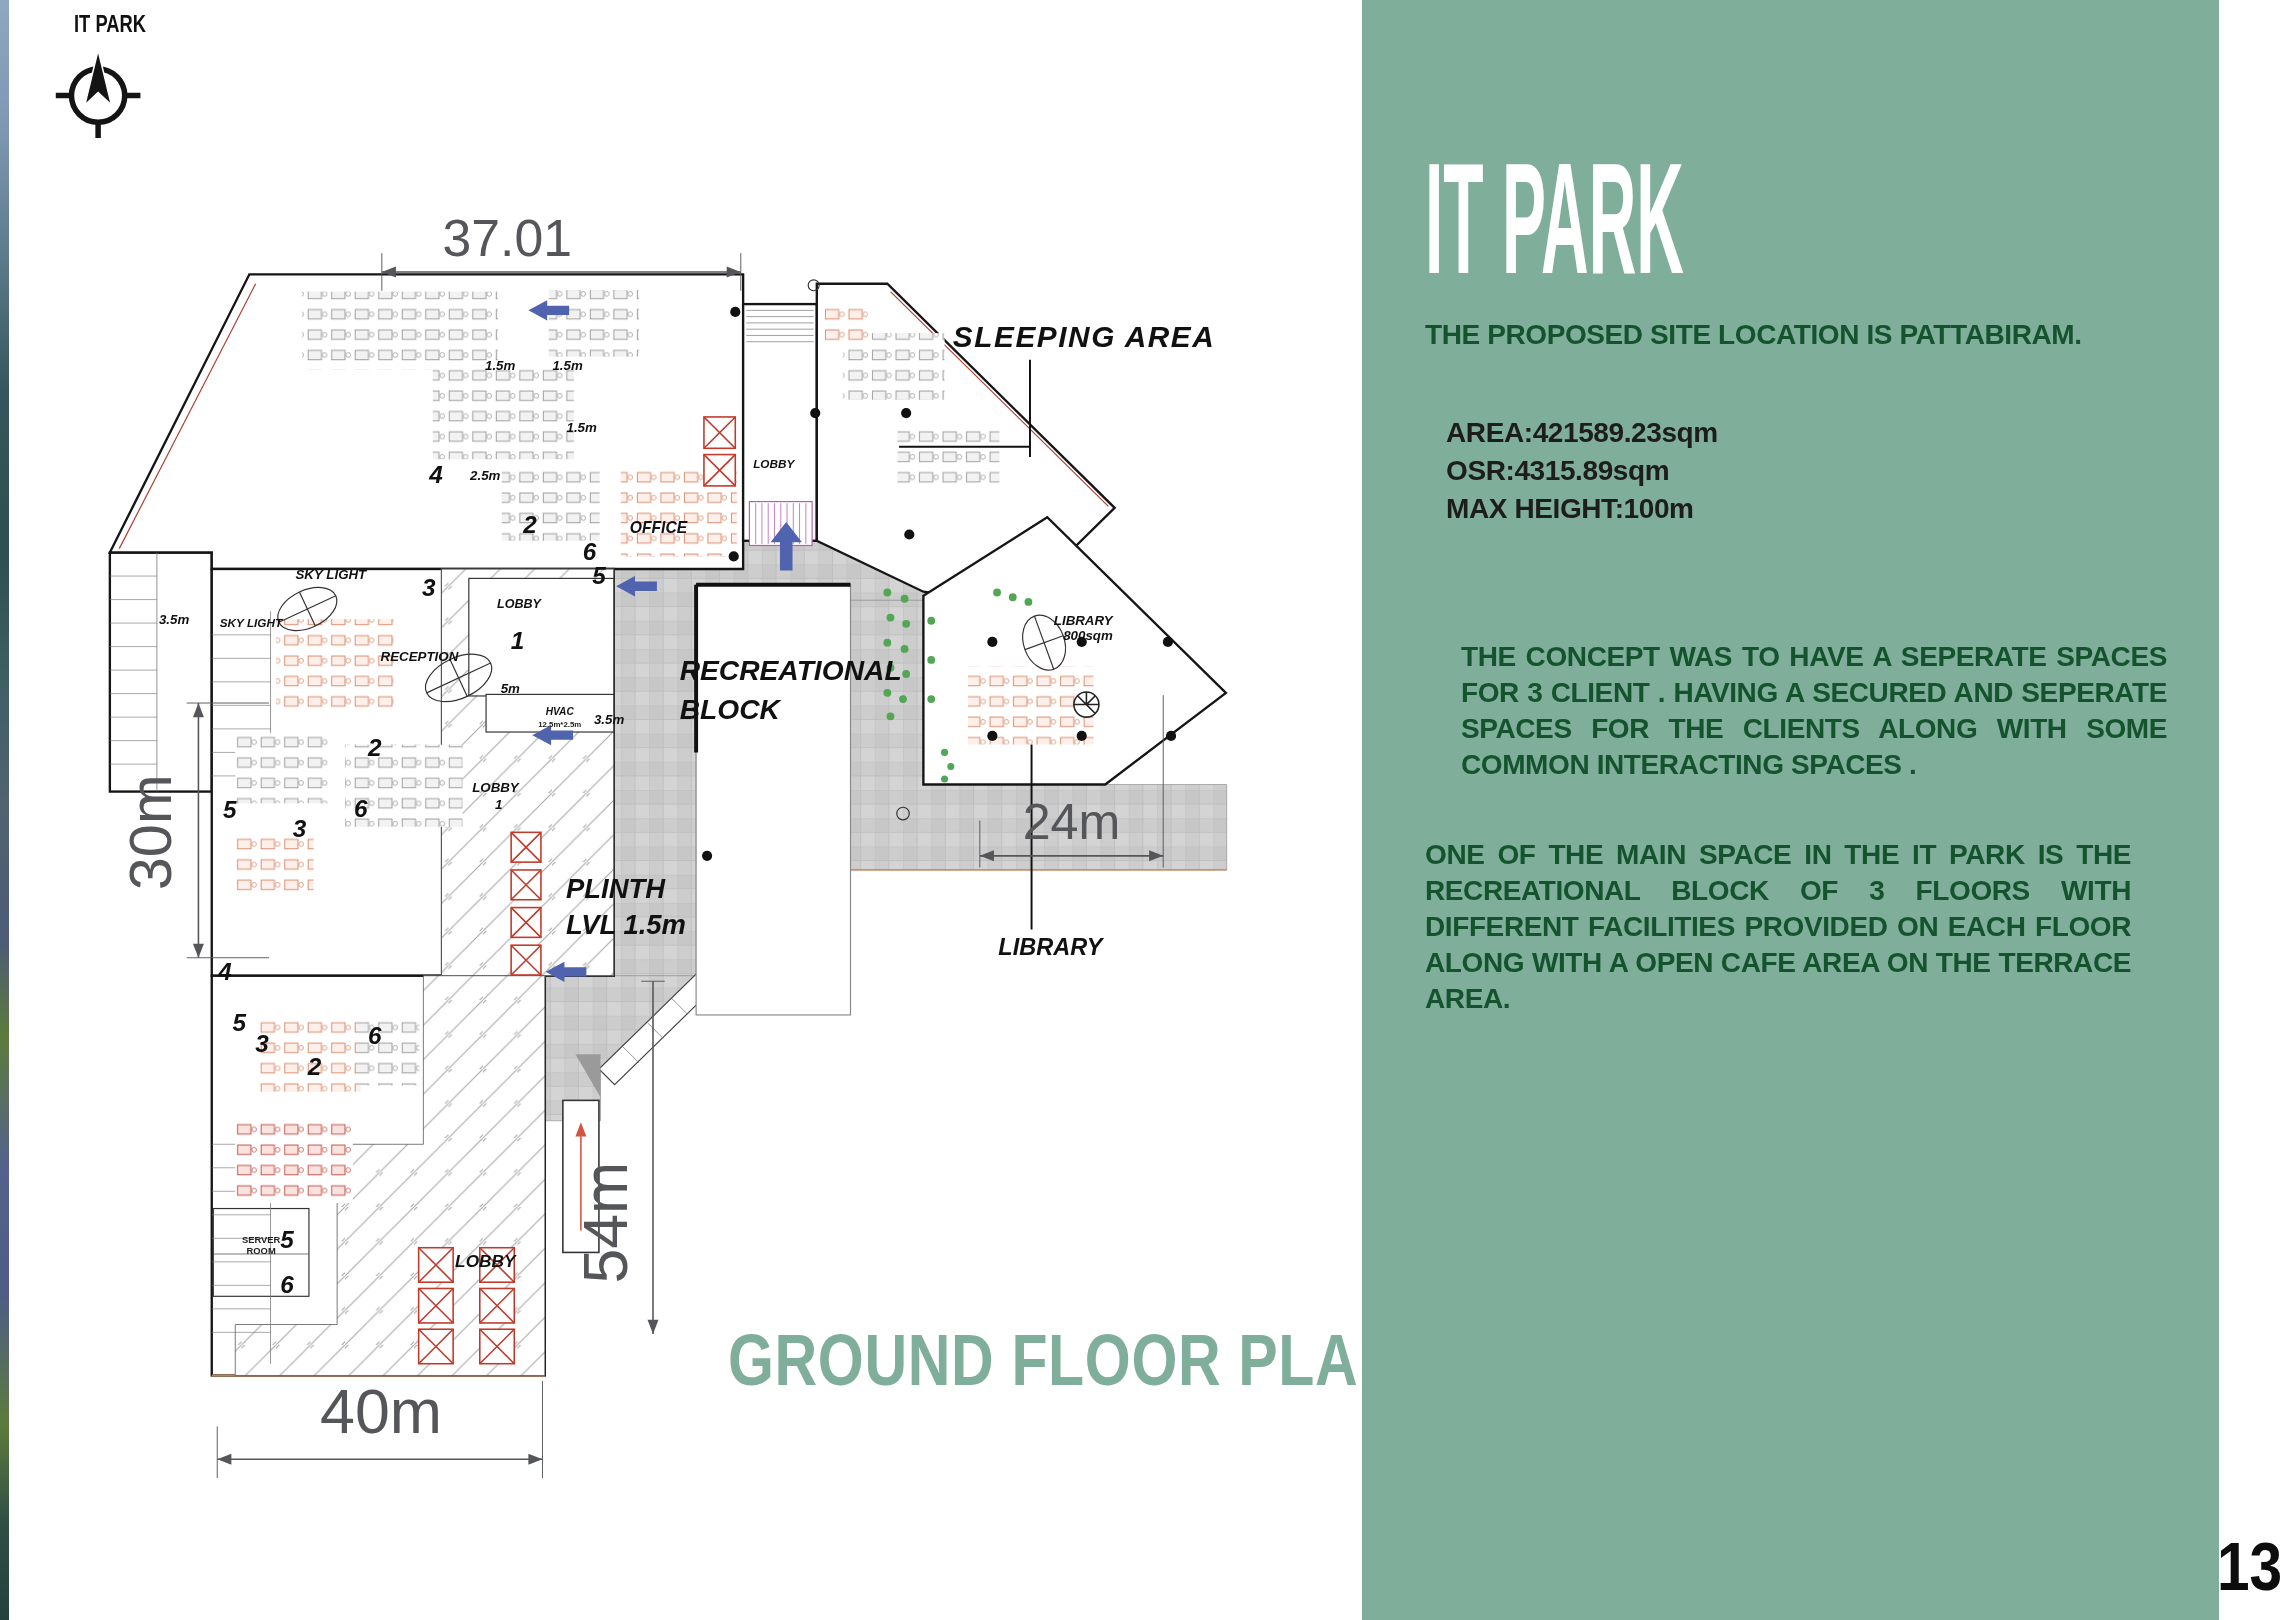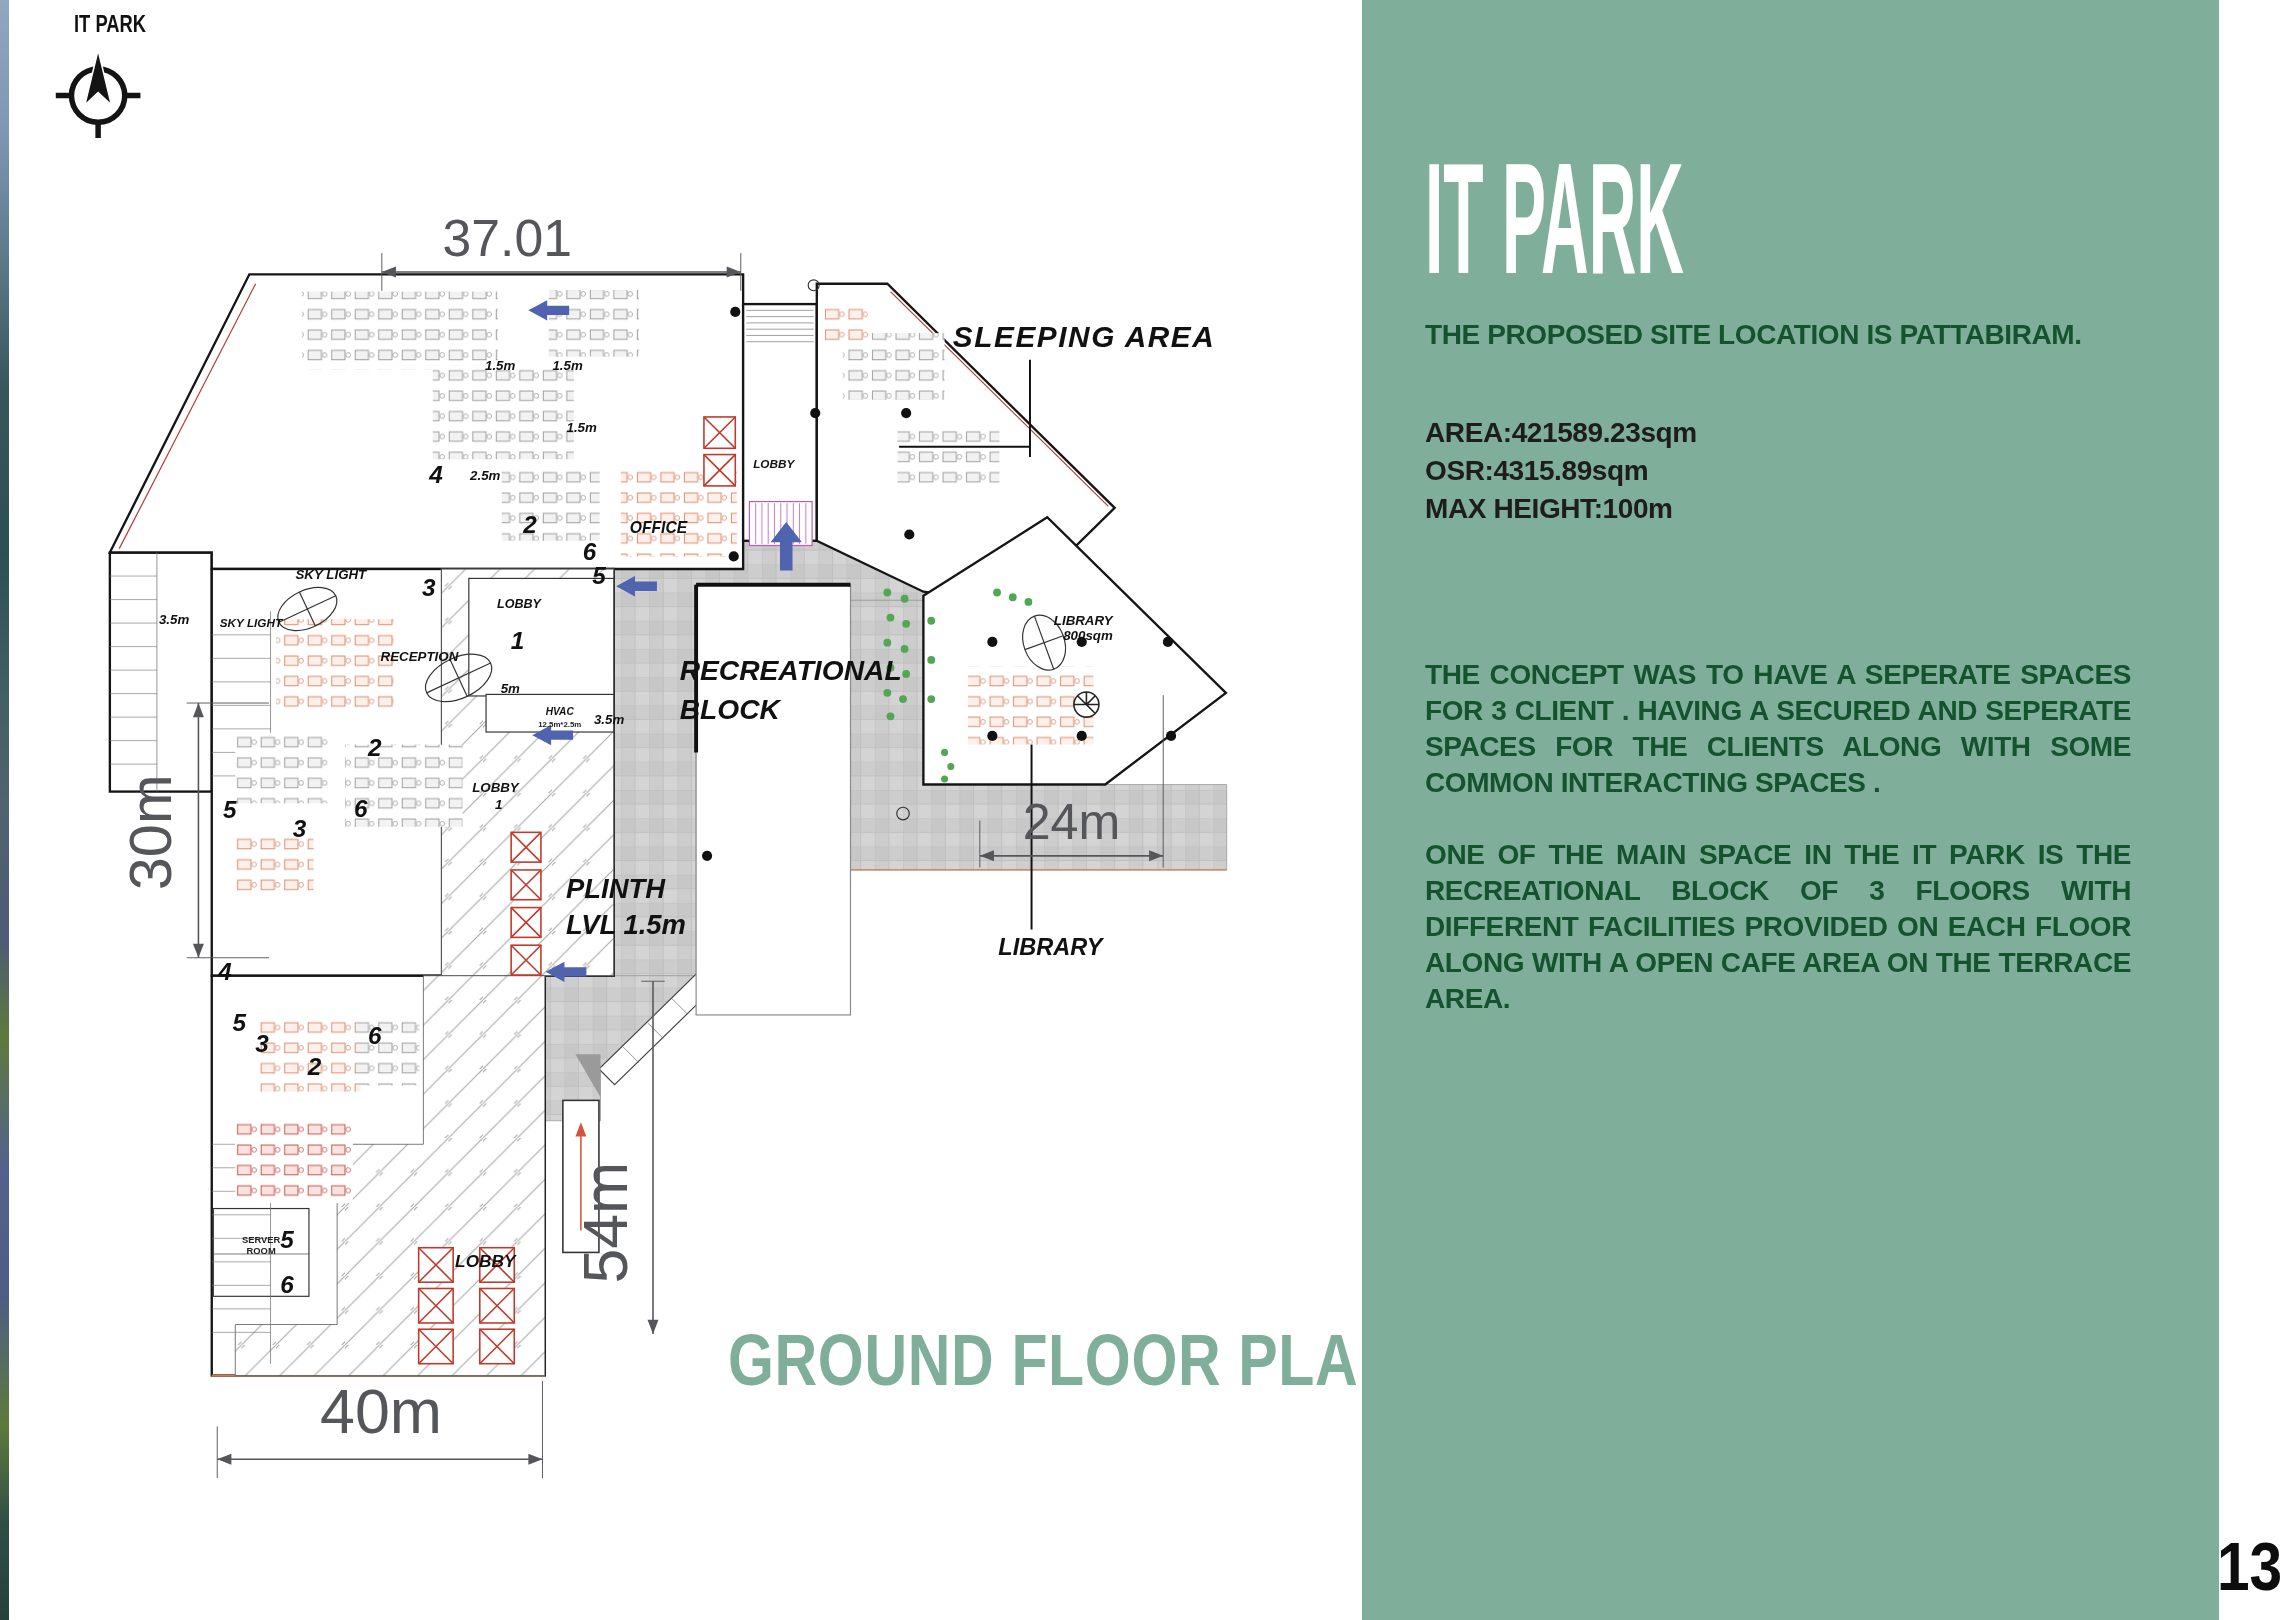--- a/index.html
+++ b/index.html
@@ -373,24 +373,24 @@
         <text x="651" y="884" class="subdim">5m</text>
       </g>
   </svg>
 
   <div class="caption-green">GROUND FLOOR PLAN</div>
 </div>
 
 <div class="side-panel">
   <div class="side-title">IT PARK</div>
   <div class="side-text" style="top:317px;">THE PROPOSED SITE LOCATION IS PATTABIRAM.</div>
-  <div class="side-stats" style="top:414px;">
+  <div class="side-stats" style="top:414px;margin-left:21px;">
     <div>AREA:421589.23sqm</div>
     <div>OSR:4315.89sqm</div>
     <div>MAX HEIGHT:100m</div>
   </div>
-  <div class="side-text" style="top:657px;">THE CONCEPT WAS TO HAVE A SEPERATE SPACES FOR 3 CLIENT . HAVING A SECURED AND SEPERATE SPACES FOR THE CLIENTS ALONG WITH SOME COMMON INTERACTING SPACES .</div>
+  <div class="side-text" style="top:639px;margin-left:36px;">THE CONCEPT WAS TO HAVE A SEPERATE SPACES FOR 3 CLIENT . HAVING A SECURED AND SEPERATE SPACES FOR THE CLIENTS ALONG WITH SOME COMMON INTERACTING SPACES .</div>
   <div class="side-text" style="top:837px;">ONE OF THE MAIN SPACE IN THE IT PARK IS THE RECREATIONAL BLOCK OF 3 FLOORS WITH DIFFERENT FACILITIES PROVIDED ON EACH FLOOR ALONG WITH A OPEN CAFE AREA ON THE TERRACE AREA.</div>
 </div>
 
 <div class="white-edge"></div>
 <div class="page-num">13</div>
 
 
 </body></html>

